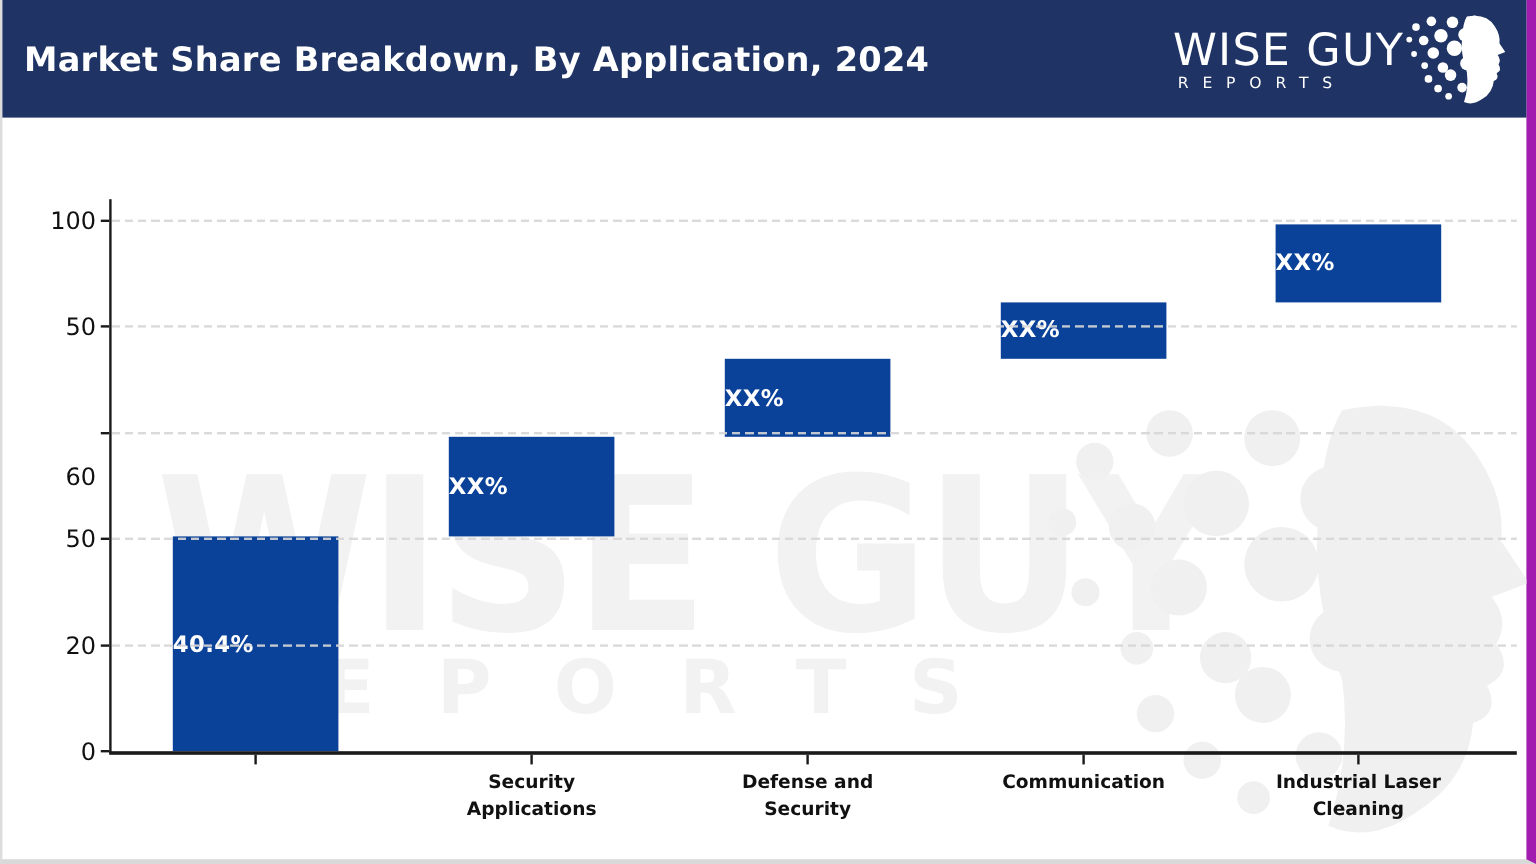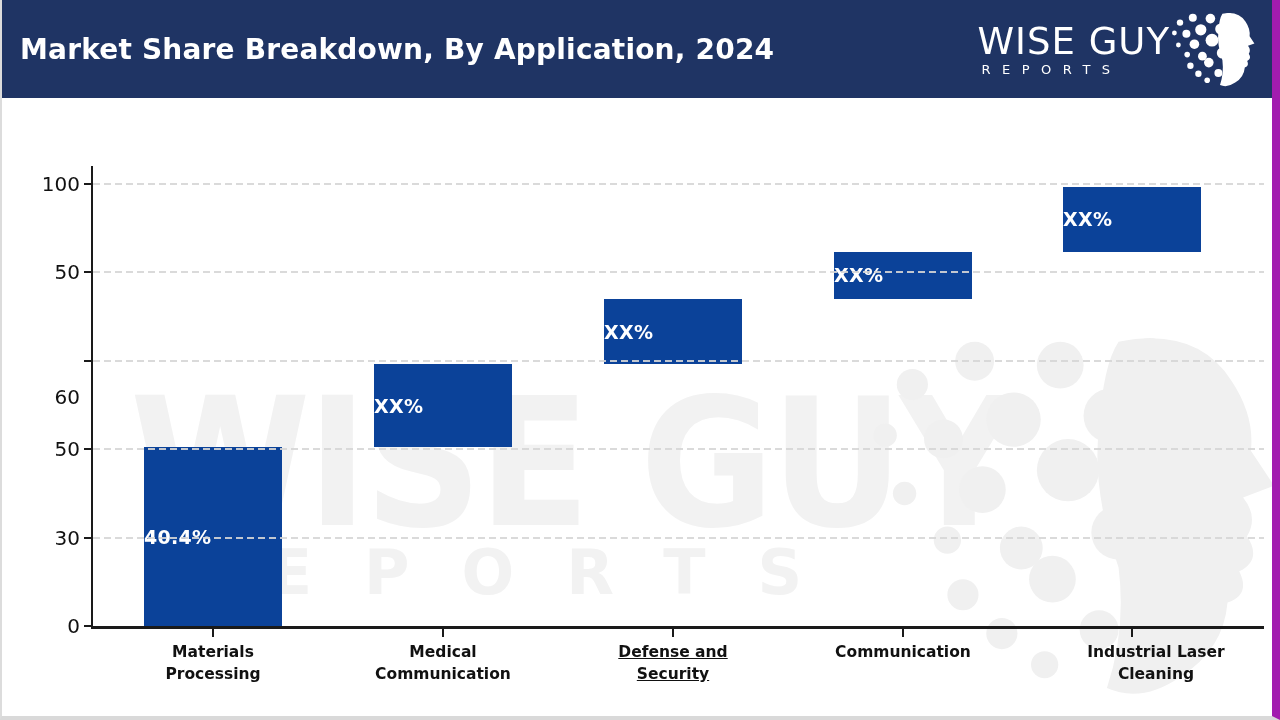--- a/index.html
+++ b/index.html
@@ -115,21 +115,21 @@
         <circle cx="84" cy="84" r="4"></circle>
     </svg>
 
     <div id="y-axis-line" style="left: 89px; top: 68.32px; height: 461.68px;"></div>
     <div id="x-axis-line" style="left: 89px; top: 528px; width: 1173px;"></div>
 
   <div class="y-tick-mark" style="left: 82px; top: 527px;"></div>
       <div class="y-tick-label" style="left: 20px; top: 516px;">0</div>
       <div class="gridline" style="left: 91px; width: 1171px; top: 438.6px;"></div>
       <div class="y-tick-mark" style="left: 82px; top: 438.6px;"></div>
-      <div class="y-tick-label" style="left: 20px; top: 427.6px;">30</div>
+      <div class="y-tick-label" style="left: 20px; top: 427.6px;">20</div>
       <div class="gridline" style="left: 91px; width: 1171px; top: 350.2px;"></div>
       <div class="y-tick-mark" style="left: 82px; top: 350.2px;"></div>
       <div class="y-tick-label" style="left: 20px; top: 339.2px;">50</div>
       <div class="gridline" style="left: 91px; width: 1171px; top: 261.8px;"></div>
       <div class="y-tick-mark" style="left: 82px; top: 261.8px;"></div>
       <div class="y-tick-label" style="left: 20px; top: 263px; margin-top: 24px;">60</div>
       <div class="gridline" style="left: 91px; width: 1171px; top: 173.4px;"></div>
       <div class="y-tick-mark" style="left: 82px; top: 173.4px;"></div>
       <div class="y-tick-label" style="left: 20px; top: 162.4px;">50</div>
       <div class="gridline" style="left: 91px; width: 1171px; top: 85px;"></div>
@@ -144,24 +144,23 @@
       <div class="bar" style="left: 602px; top: 200.92px; width: 138px; height: 65.416px; background: rgb(11, 66, 153);">
         <span class="bar-label">XX%</span>
       </div>
       <div class="bar" style="left: 832px; top: 154.068px; width: 138px; height: 46.852px; background: rgb(11, 66, 153);">
         <span class="bar-label">XX%</span>
       </div>
       <div class="bar" style="left: 1061px; top: 88.652px; width: 138px; height: 65.416px; background: rgb(11, 66, 153);">
         <span class="bar-label">XX%</span>
       </div>
       <div class="x-tick-mark" style="left: 210px; top: 531px;"></div>
-      <div class="x-tick-label" style="left: 136px; top: 544px; max-width: 150px;">Materials Processing</div>
       <div class="x-tick-mark" style="left: 440px; top: 531px;"></div>
-      <div class="x-tick-label" style="left: 366px; top: 544px; max-width: 150px;">Medical Communication</div>
+      <div class="x-tick-label" style="left: 366px; top: 544px; max-width: 150px;">Security Applications</div>
       <div class="x-tick-mark" style="left: 670px; top: 531px;"></div>
-      <div class="x-tick-label" style="left: 596px; top: 544px; max-width: 150px; text-decoration: underline;">Defense and Security</div>
+      <div class="x-tick-label" style="left: 596px; top: 544px; max-width: 150px;">Defense and Security</div>
       <div class="x-tick-mark" style="left: 900px; top: 531px;"></div>
       <div class="x-tick-label" style="left: 826px; top: 544px; max-width: 150px;">Communication</div>
       <div class="x-tick-mark" style="left: 1129px; top: 531px;"></div>
-      <div class="x-tick-label" style="left: 1055px; top: 544px; max-width: 150px; margin-left: 24px;">Industrial Laser Cleaning</div>
+      <div class="x-tick-label" style="left: 1055px; top: 544px; max-width: 150px;">Industrial Laser Cleaning</div>
     </div>
 
 </div>
 
 </body></html>

